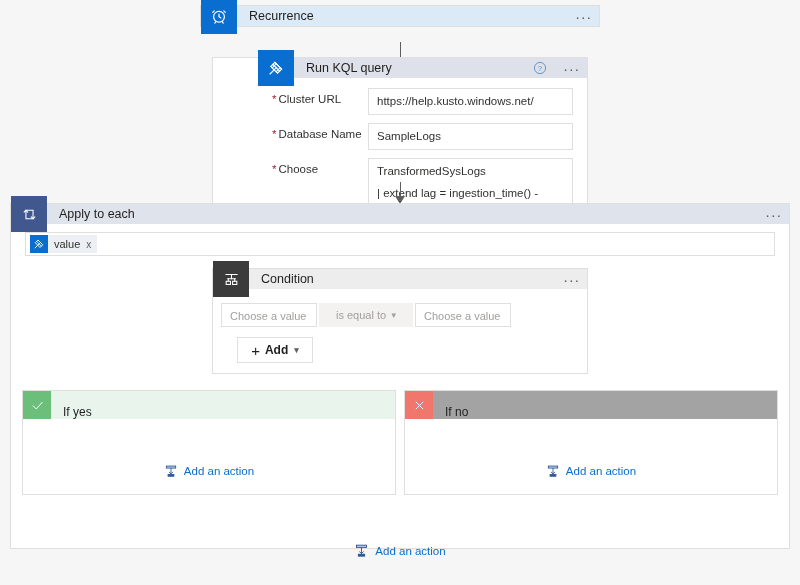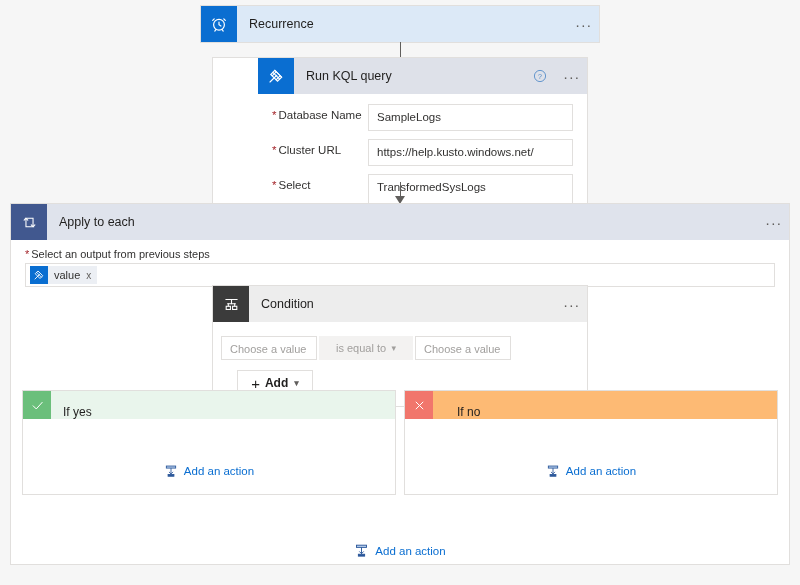--- a/index.html
+++ b/index.html
@@ -19,21 +19,21 @@
 
   
   .card {
     background: #ffffff;
     border: 1px solid #e1dfdd;
     box-sizing: border-box;
   }
   .card-header {
     display: flex;
     align-items: center;
-    height: 36px;
+    height: 20px;
     box-sizing: border-box;
   }
   .card-header .hdr-icon {
     width: 36px;
     height: 36px;
     flex: 0 0 36px;
     display: flex;
     align-items: center;
     justify-content: center;
   }
@@ -160,21 +160,21 @@
     margin-left: 6px;
     color: #605e5c;
     font-size: 10px;
     cursor: pointer;
   }
 
   
   #condition-card {
     position: absolute;
     left: 212px;
-    top: 285px;
+    top: 268px;
     width: 376px;
   }
   #condition-header { background: #ffffff; }
   .cond-row {
     display: flex;
     align-items: center;
     margin: 4px 0 10px 8px;
   }
   .cv-input {
     width: 96px;
@@ -241,21 +241,21 @@
     flex: 0 0 28px;
     display: flex; align-items: center; justify-content: center;
   }
   .branch-header .b-title {
     margin-left: 12px;
     font-size: 12px;
     color: #201f1e;
   }
   #branch-yes .branch-header { background: #e9f5ec; }
   #branch-yes .b-icon { background: #6bbf7b; }
-  #branch-no .branch-header { background: #fdba74; gap: 12px; }
+  #branch-no .branch-header { background: #a3a3a3; }
   #branch-no .b-icon { background: #f1766c; }
 
   .add-action {
     display: flex;
     align-items: center;
     justify-content: center;
     color: #0a6ed1;
     font-size: 11.5px;
     cursor: pointer;
   }
@@ -313,35 +313,35 @@
         <text x="10" y="14" font-size="10" fill="#4e88c7" stroke="none" text-anchor="middle" font-family="Liberation Sans, sans-serif">?</text>
       </svg>
     </div>
     <div class="ellipsis">...</div>
   </div>
 
   <div class="card-body">
 
     <div class="field-row">
       <div class="field-label">
+        <span class="req">*</span><span>Cluster URL</span>
+      </div>
+      <div class="field-input">https://help.kusto.windows.net/</div>
+    </div>
+
+    <div class="field-row">
+      <div class="field-label">
         <span class="req">*</span><span>Database Name</span>
       </div>
       <div class="field-input">SampleLogs</div>
     </div>
 
-    <div class="field-row">
-      <div class="field-label">
-        <span class="req">*</span><span>Cluster URL</span>
-      </div>
-      <div class="field-input">https://help.kusto.windows.net/</div>
-    </div>
-
     <div class="field-row" style="margin-bottom:2px;">
       <div class="field-label">
-        <span class="req">*</span><span>Select</span>
+        <span class="req">*</span><span>Choose</span>
       </div>
       <div class="field-input multiline">
         <span class="qline">TransformedSysLogs</span>
         <span class="qline">| extend lag = ingestion_time() - SysLogTimestamp</span>
       </div>
     </div>
 
   </div>
 </div>
 
@@ -358,23 +358,20 @@
         <path d="M18 18 H7 V7"></path>
         <path d="M4.4 8.8 L7 6.2 L9.6 8.8"></path>
         <path d="M19.6 15.2 L17 17.8 L14.4 15.2"></path>
       </svg>
     </div>
     <div class="hdr-title">Apply to each</div>
     <div class="ellipsis">...</div>
   </div>
 
   <div class="apply-body" style="height:324px;box-sizing:border-box;">
-    <div class="sel-label">
-      <span class="req">*</span><span>Select an output from previous steps</span>
-    </div>
     <div class="token-box">
       <span class="token">
         <span class="tok-icon">
           <svg width="12" height="12" viewBox="0 0 24 24" fill="none" stroke="#ffffff" stroke-width="1.8" stroke-linecap="round">
             <path d="M4 20 L13 11"></path>
             <path d="M10.5 4.5 L19.5 13.5 L14 19 L5 10 Z"></path>
             <path d="M7.8 7.2 L16.8 16.2"></path>
           </svg>
         </span>
         <span>value</span>

